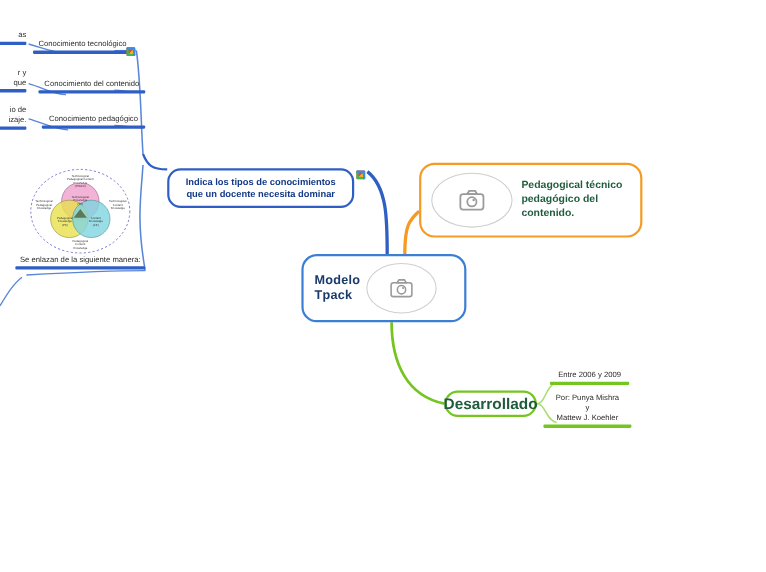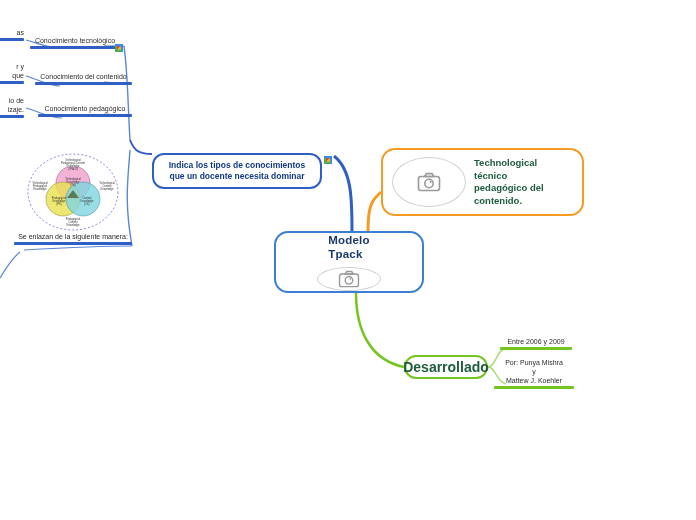--- a/index.html
+++ b/index.html
@@ -12,21 +12,21 @@
   }
   #canvas{position:absolute;inset:0;width:696px;height:520px;}
   svg.wires{position:absolute;left:0;top:0;width:696px;height:520px;pointer-events:none;}
 
   .node{position:absolute;box-sizing:border-box;background:#fff;}
 
   
   .central{
     left:274px;top:231px;width:150px;height:62px;
     border:2px solid #3b7fd4;border-radius:14px;
-    display:flex;align-items:center;gap:6px;padding:0 10px;flex-direction:column;
+    display:flex;align-items:center;gap:6px;padding:0 10px;
   }
   .central .label{
     color:#1b3a6b;font-weight:bold;font-size:11.5px;line-height:14px;
     letter-spacing:.2px;white-space:pre-line;
   }
   .ph-ellipse{
     border:1px solid #cfcfcf;border-radius:50%;
     display:flex;align-items:center;justify-content:center;background:#fff;
   }
   .central .ph-ellipse{width:62px;height:44px;}
@@ -137,21 +137,21 @@
 
   <div class="node orange">
     <span class="ph-ellipse">
       <svg width="24" height="20" viewBox="0 0 24 20">
         <rect x="1.5" y="4.5" width="21" height="14" rx="2.5" fill="none" stroke="#9a9a9a" stroke-width="1.6"></rect>
         <path d="M7.5 4.5 L9.5 1.6 L15 1.6 L16.8 4.5 Z" fill="none" stroke="#9a9a9a" stroke-width="1.6"></path>
         <circle cx="12" cy="11.5" r="4.2" fill="none" stroke="#9a9a9a" stroke-width="1.6"></circle>
         <circle cx="13.6" cy="9.8" r="1.1" fill="#9a9a9a"></circle>
       </svg>
     </span>
-    <span class="label">Technological técnico
+    <span class="label">Pedagogical técnico
  pedagógico del
 contenido.</span>
   </div>
 
   <div class="node bluebox">
     <span class="label">Indica los tipos de conocimientos
 que un docente necesita dominar</span>
   </div>
   <span class="icon-wrap" style="left:324px;top:150px;">
     <span class="mini-icon"></span>

